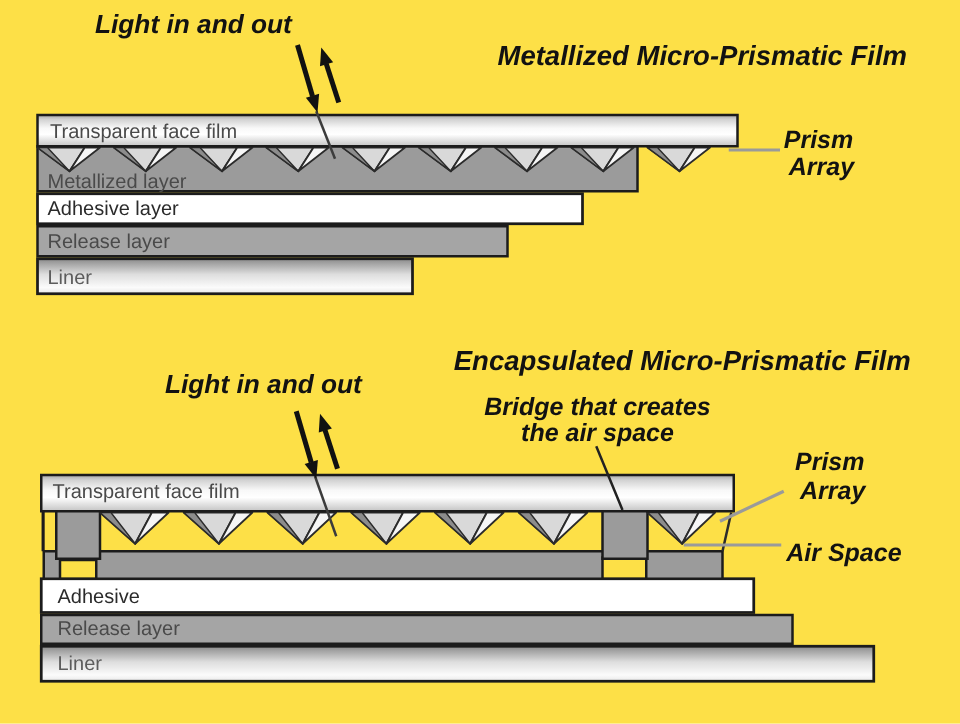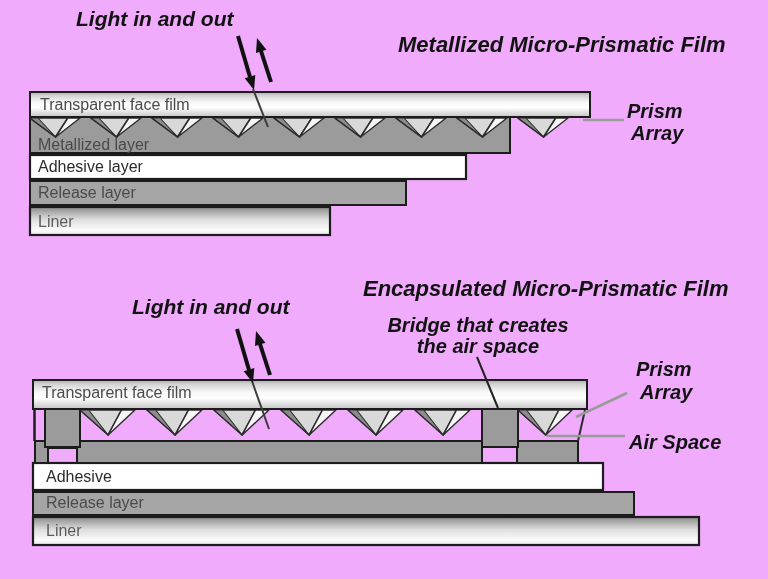--- a/index.html
+++ b/index.html
@@ -1,16 +1,16 @@
 <!DOCTYPE html>
 <html><head>
 <meta charset="utf-8">
 <style>
   html,body { margin:0; padding:0; background:#ffffff; }
-  #stage { position:relative; width:768px; height:579px; background:#f0abfc; overflow:hidden; }
+  #stage { position:relative; width:768px; height:579px; background:#fde047; overflow:hidden; }
   svg { display:block; }
   .heading   { font-family:"Liberation Sans",sans-serif; font-style:italic; font-weight:bold; font-size:22px; fill:#121212; }
   .ann       { font-family:"Liberation Sans",sans-serif; font-style:italic; font-weight:bold; font-size:21px; fill:#121212; }
   .ann-small { font-family:"Liberation Sans",sans-serif; font-style:italic; font-weight:bold; font-size:20px; fill:#121212; }
   .lab       { font-family:"Liberation Sans",sans-serif; font-size:16px; fill:#4a4a4a; }
   .lab-dark  { fill:#2b2b2b; }
   .lab-light { fill:#5c5c5c; }
 </style>
 </head>
 <body>

